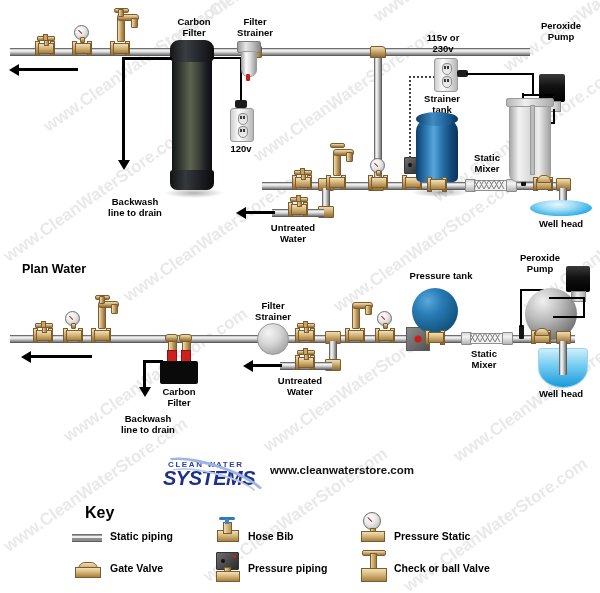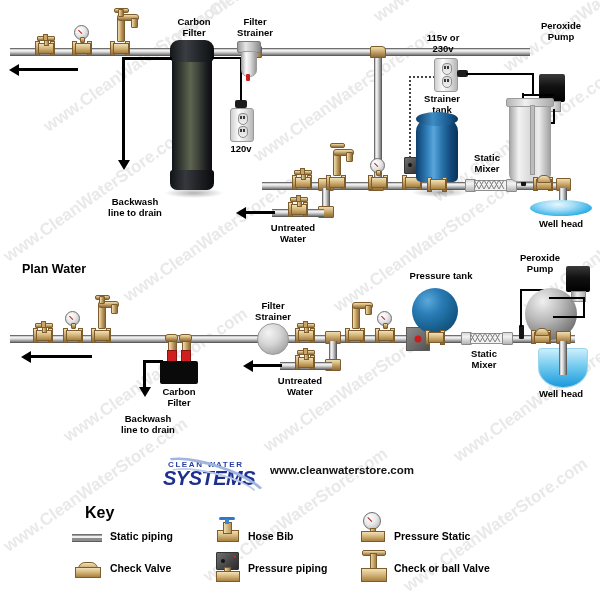--- a/index.html
+++ b/index.html
@@ -592,21 +592,21 @@
   </div>
   <div class="key-lbl" style="left:394px;top:530px;">Pressure Static</div>
 
   <div style="position:absolute;left:74px;top:560px;width:26px;height:18px;">
     <div style="position:absolute;left:4px;top:2px;width:18px;height:6px;
         background:linear-gradient(to bottom,#f2e2ba,#c09a5c);border:1px solid #7d5c2e;
         border-radius:7px 7px 0 0;"></div>
     <div style="position:absolute;left:1px;top:7px;width:24px;height:9px;
         background:linear-gradient(to bottom,#f2e0b6,#d6b87e 45%,#a8803f);border:1px solid #7d5c2e;"></div>
   </div>
-  <div class="key-lbl" style="left:110px;top:562px;">Check Valve</div>
+  <div class="key-lbl" style="left:110px;top:562px;">Gate Valve</div>
 
   <div style="position:absolute;left:215px;top:552px;width:26px;height:28px;">
     <div class="psw" style="left:1px;top:0px;width:21px;height:16px;">
       <div class="dot" style="right:2px;top:1.5px;"></div>
       <div class="blk" style="left:4px;top:6px;"></div>
     </div>
     <div style="position:absolute;left:9px;top:15px;width:5px;height:5px;
         background:linear-gradient(to right,#e6d0a0,#a8803f);border:1px solid #7d5c2e;"></div>
     <div style="position:absolute;left:1px;top:19px;width:22px;height:9px;
         background:linear-gradient(to bottom,#f2e0b6,#d6b87e 45%,#a8803f);border:1px solid #7d5c2e;"></div>

